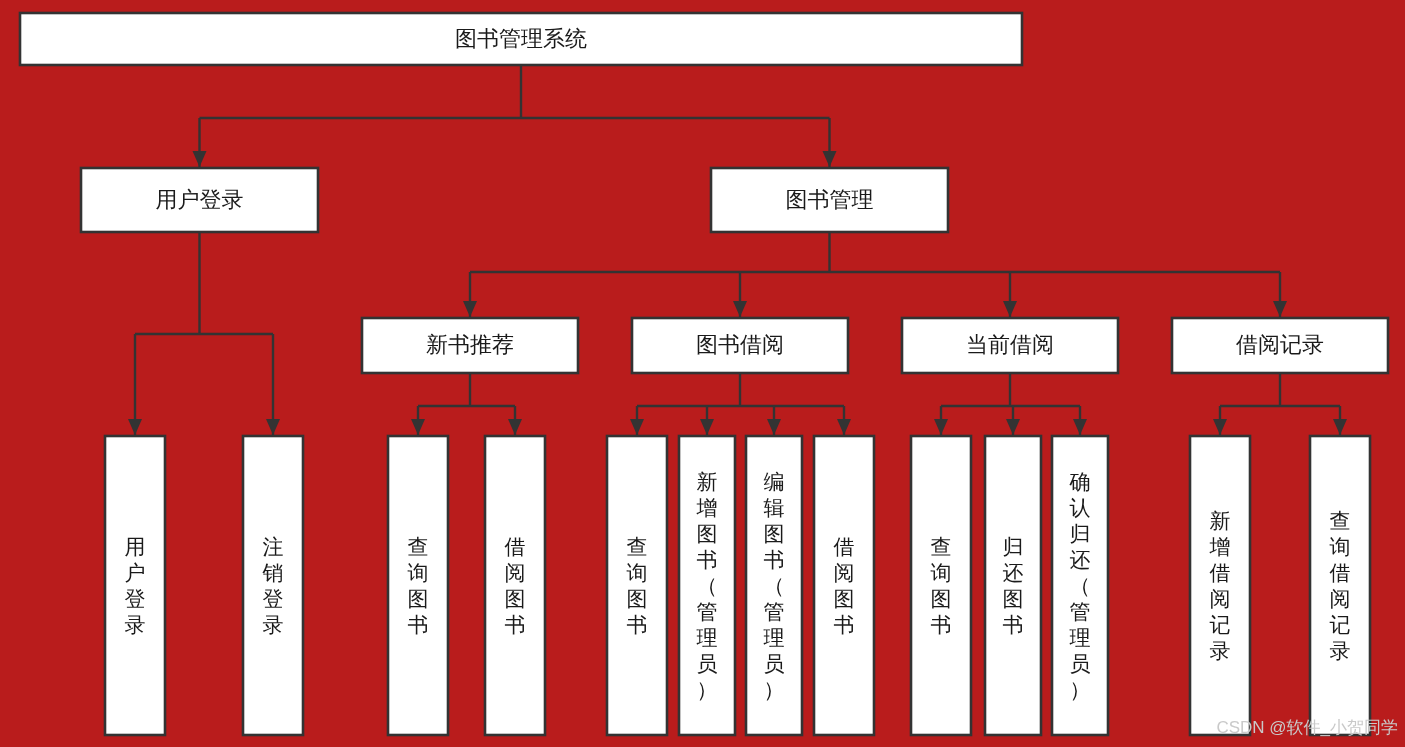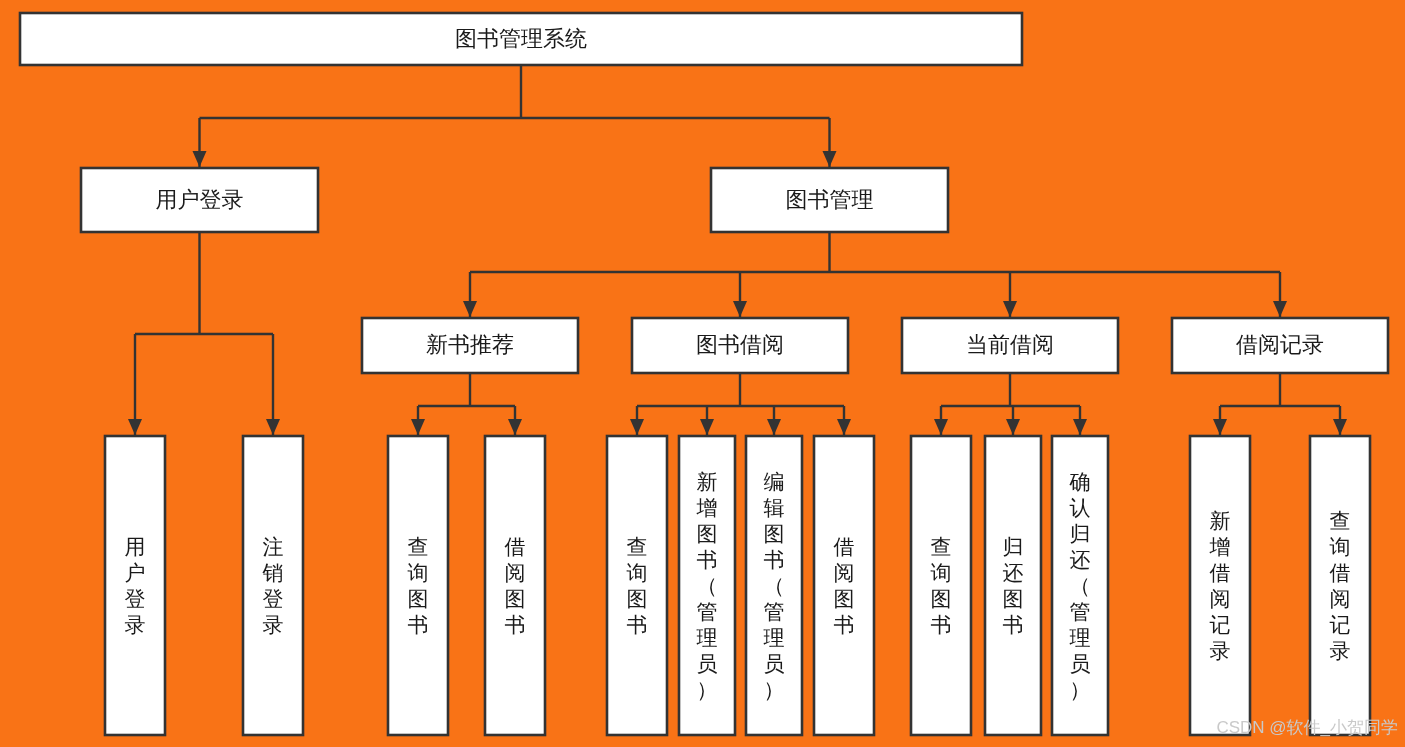--- a/index.html
+++ b/index.html
@@ -7,21 +7,21 @@
     padding: 0;
     background: #ffffff;
   }
   body {
     font-family: "Liberation Sans", "DejaVu Sans", sans-serif;
   }
   #diagram-root {
     position: relative;
     width: 1405px;
     height: 747px;
-    background: #f97316;
+    background: #b91c1c;
     overflow: hidden;
   }
   svg.diagram-canvas {
     position: absolute;
     left: 0;
     top: 0;
     width: 1405px;
     height: 747px;
   }
   .node-box {

